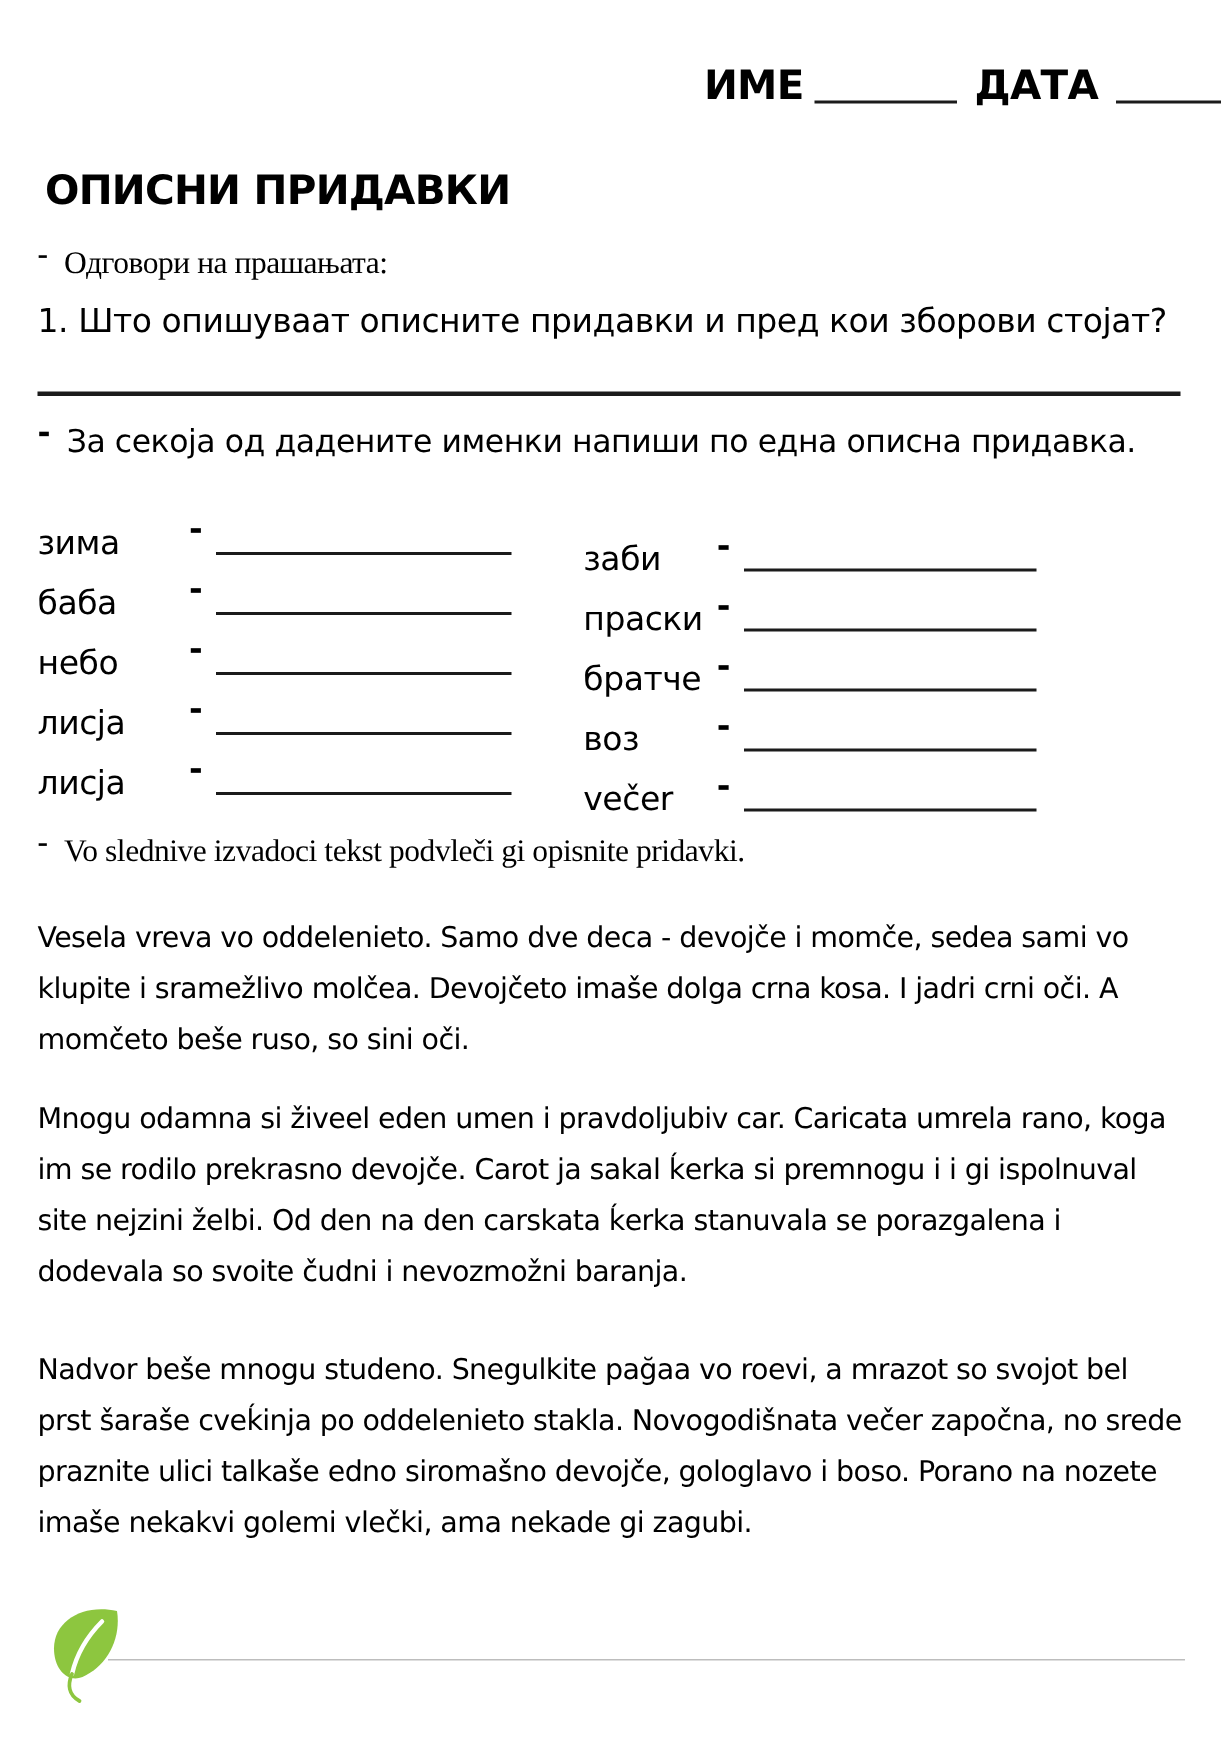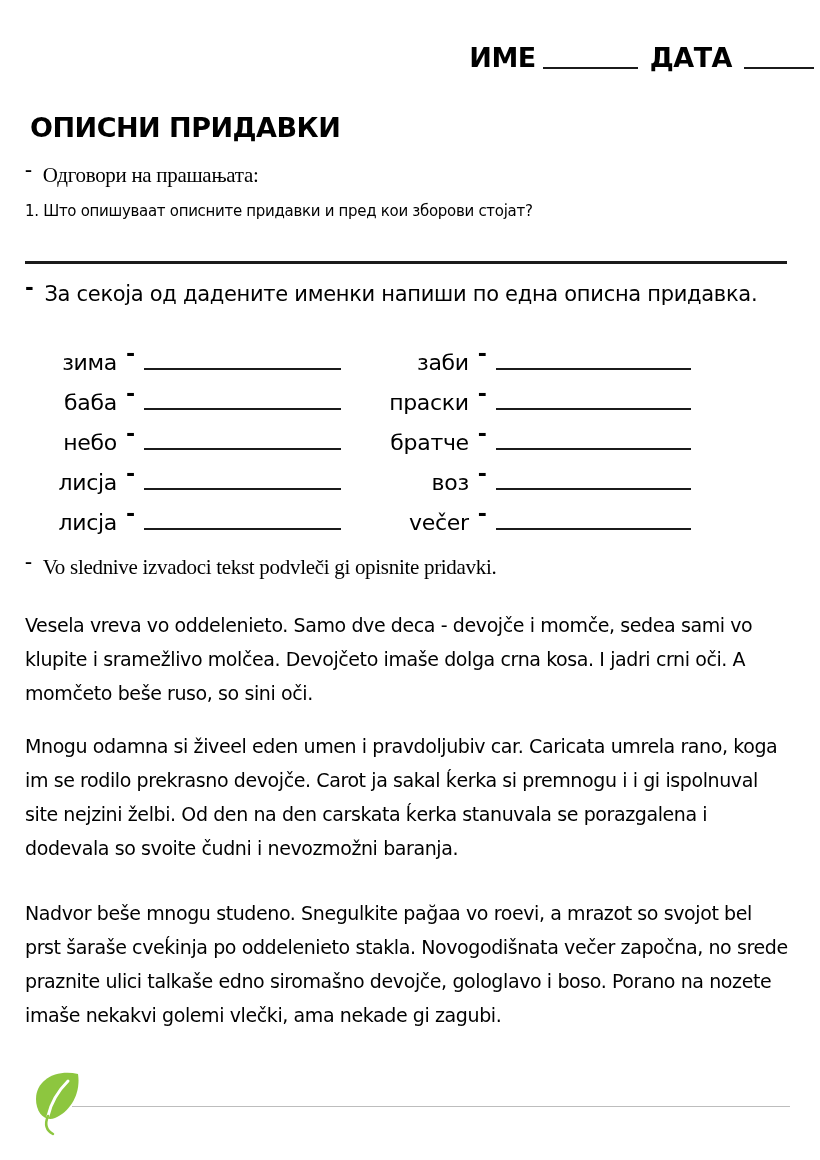--- a/index.html
+++ b/index.html
@@ -28,30 +28,30 @@
     font-size:27px; font-weight:bold; letter-spacing:-0.5px;margin-top:12px;
   }
 
   
   .prompt { position:absolute; left:25px; font-size:21px; letter-spacing:-0.3px; white-space:nowrap; }
   .prompt .dash { display:inline-block; transform:translateY(-6px); margin-right:11px; font-weight:bold; }
   .prompt.p1 { top:163px;font-family:Liberation Serif, serif; }
   .prompt.p2 { top:282px; }
   .prompt.p3 { top:555px;font-family:Liberation Serif, serif; }
 
-  .question { position:absolute; top:202px; left:25px; font-size:15px; letter-spacing:-0.3px; }
+  .question { position:absolute; top:202px; left:25px; font-size:22px; letter-spacing:-0.3px; }
 
   .answer-line { position:absolute; top:261px; left:25px; width:762px; height:0; border-bottom:3px solid #1b1b1b; }
 
   
   .words { position:absolute; top:338px; left:25px; display:flex; }
   .col { display:flex; flex-direction:column; }
-  .col.right { margin-left:48px; }
+  .col.right { margin-left:48px;margin-top:11px; }
   .wrow { display:flex; align-items:flex-end; height:40px; font-size:22px; letter-spacing:-0.3px; }
-  .wlabel { display:inline-block; text-align:right; padding-bottom:3px; }
+  .wlabel { display:inline-block; padding-bottom:3px; }
   .col.left  .wlabel { width:92px; }
   .col.right .wlabel { width:80px; }
   .wdash { margin:0 9px 13px 9px; font-weight:bold; line-height:1; }
   .wblank { display:inline-block; border-bottom:2px solid #1b1b1b; margin-bottom:8px; }
   .col.left  .wblank { width:197px; }
   .col.right .wblank { width:195px; }
 
   
   .para {
     position:absolute; left:25px; width:766px; margin:0;

